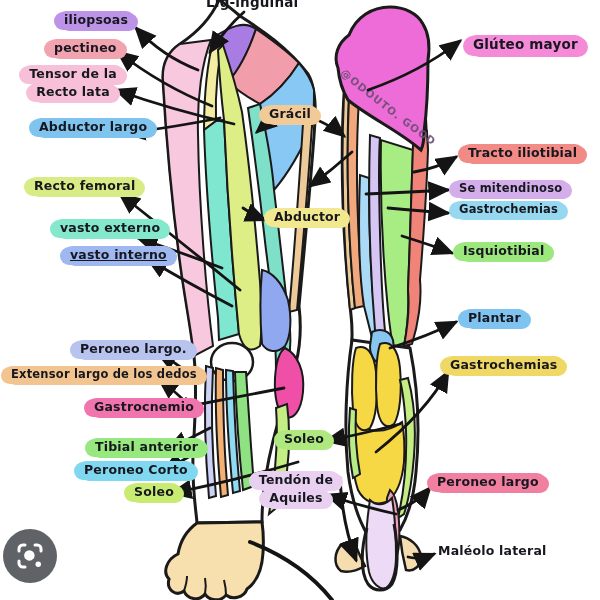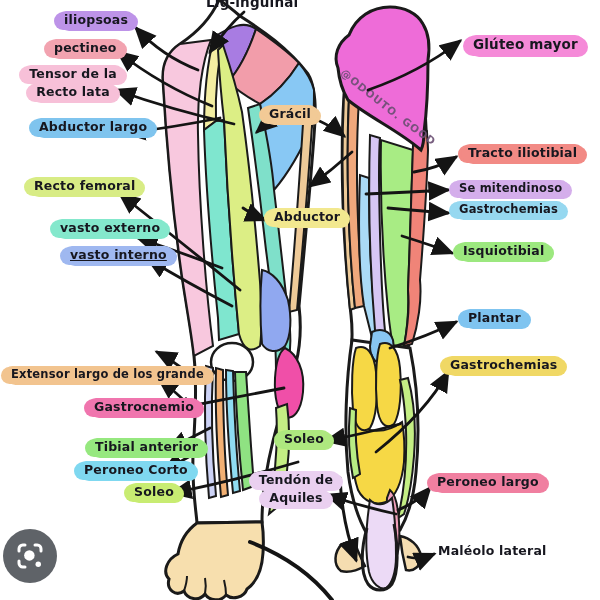--- a/index.html
+++ b/index.html
@@ -118,21 +118,22 @@
   <div class="lbl" style="left:57px;top:11px"><span class="hl" style="background-color: rgb(189, 147, 232); box-shadow: rgb(189, 147, 232) 3px 2px 0px 0px, rgb(189, 147, 232) -3px 1px 0px 0px;">iliopsoas</span></div>
   <div class="lbl" style="left:47px;top:39px"><span class="hl" style="background-color: rgb(242, 163, 176); box-shadow: rgb(242, 163, 176) 3px 2px 0px 0px, rgb(242, 163, 176) -3px 1px 0px 0px;">pectineo</span></div>
   <div class="lbl ctr" style="left:18px;top:65px;width:110px">
     <span class="hl" style="background-color: rgb(247, 192, 216); box-shadow: rgb(247, 192, 216) 3px 2px 0px 0px, rgb(247, 192, 216) -3px 1px 0px 0px;">Tensor de la</span><br>
     <span class="hl" style="background-color: rgb(247, 192, 216); box-shadow: rgb(247, 192, 216) 3px 2px 0px 0px, rgb(247, 192, 216) -3px 1px 0px 0px;">Recto lata</span>
   </div>
   <div class="lbl" style="left:32px;top:118px"><span class="hl" style="background-color: rgb(127, 196, 238); box-shadow: rgb(127, 196, 238) 3px 2px 0px 0px, rgb(127, 196, 238) -3px 1px 0px 0px;">Abductor largo</span></div>
   <div class="lbl" style="left:27px;top:177px"><span class="hl" style="background-color: rgb(216, 236, 133); box-shadow: rgb(216, 236, 133) 3px 2px 0px 0px, rgb(216, 236, 133) -3px 1px 0px 0px;">Recto femoral</span></div>
   <div class="lbl" style="left:53px;top:219px"><span class="hl" style="background-color: rgb(132, 232, 204); box-shadow: rgb(132, 232, 204) 3px 2px 0px 0px, rgb(132, 232, 204) -3px 1px 0px 0px;">vasto externo</span></div>
   <div class="lbl" style="left:63px;top:246px"><span class="hl" style="background-color: rgb(159, 184, 240); box-shadow: rgb(159, 184, 240) 3px 2px 0px 0px, rgb(159, 184, 240) -3px 1px 0px 0px; text-decoration: underline;">vasto interno</span></div>
-  <div class="lbl sm" style="left:4px;top:366px"><span class="hl" style="background-color: rgb(242, 196, 143); box-shadow: rgb(242, 196, 143) 3px 2px 0px 0px, rgb(242, 196, 143) -3px 1px 0px 0px;">Extensor largo de los grande</span></div>
+  <div class="lbl" style="left:73px;top:340px"><span class="hl" style="background-color: rgb(184, 196, 238); box-shadow: rgb(184, 196, 238) 3px 2px 0px 0px, rgb(184, 196, 238) -3px 1px 0px 0px;">Peroneo largo.</span></div>
+  <div class="lbl sm" style="left:4px;top:366px"><span class="hl" style="background-color: rgb(242, 196, 143); box-shadow: rgb(242, 196, 143) 3px 2px 0px 0px, rgb(242, 196, 143) -3px 1px 0px 0px;">Extensor largo de los dedos</span></div>
   <div class="lbl" style="left:87px;top:398px"><span class="hl" style="background-color: rgb(240, 117, 174); box-shadow: rgb(240, 117, 174) 3px 2px 0px 0px, rgb(240, 117, 174) -3px 1px 0px 0px;">Gastrocnemio</span></div>
   <div class="lbl" style="left:88px;top:438px"><span class="hl" style="background-color: rgb(150, 232, 127); box-shadow: rgb(150, 232, 127) 3px 2px 0px 0px, rgb(150, 232, 127) -3px 1px 0px 0px;">Tibial anterior</span></div>
   <div class="lbl" style="left:77px;top:461px"><span class="hl" style="background-color: rgb(127, 216, 240); box-shadow: rgb(127, 216, 240) 3px 2px 0px 0px, rgb(127, 216, 240) -3px 1px 0px 0px;">Peroneo Corto</span></div>
   <div class="lbl" style="left:127px;top:483px"><span class="hl" style="background-color: rgb(200, 236, 114); box-shadow: rgb(200, 236, 114) 3px 2px 0px 0px, rgb(200, 236, 114) -3px 1px 0px 0px;">Soleo</span></div>
 
   <div class="lbl" style="left:262px;top:89px"><span class="hl" style="background-color: rgb(242, 202, 150); box-shadow: rgb(242, 202, 150) 3px 2px 0px 0px, rgb(242, 202, 150) -3px 1px 0px 0px; margin-top: 16px;">Grácil</span></div>
   <div class="lbl" style="left:267px;top:208px"><span class="hl" style="background-color: rgb(242, 232, 143); box-shadow: rgb(242, 232, 143) 3px 2px 0px 0px, rgb(242, 232, 143) -3px 1px 0px 0px;">Abductor</span></div>
   <div class="lbl" style="left:277px;top:430px"><span class="hl" style="background-color: rgb(174, 232, 127); box-shadow: rgb(174, 232, 127) 3px 2px 0px 0px, rgb(174, 232, 127) -3px 1px 0px 0px;">Soleo</span></div>
   <div class="lbl ctr" style="left:250px;top:471px;width:92px">
     <span class="hl" style="background-color: rgb(234, 208, 240); box-shadow: rgb(234, 208, 240) 3px 2px 0px 0px, rgb(234, 208, 240) -3px 1px 0px 0px;">Tendón de</span><br>

